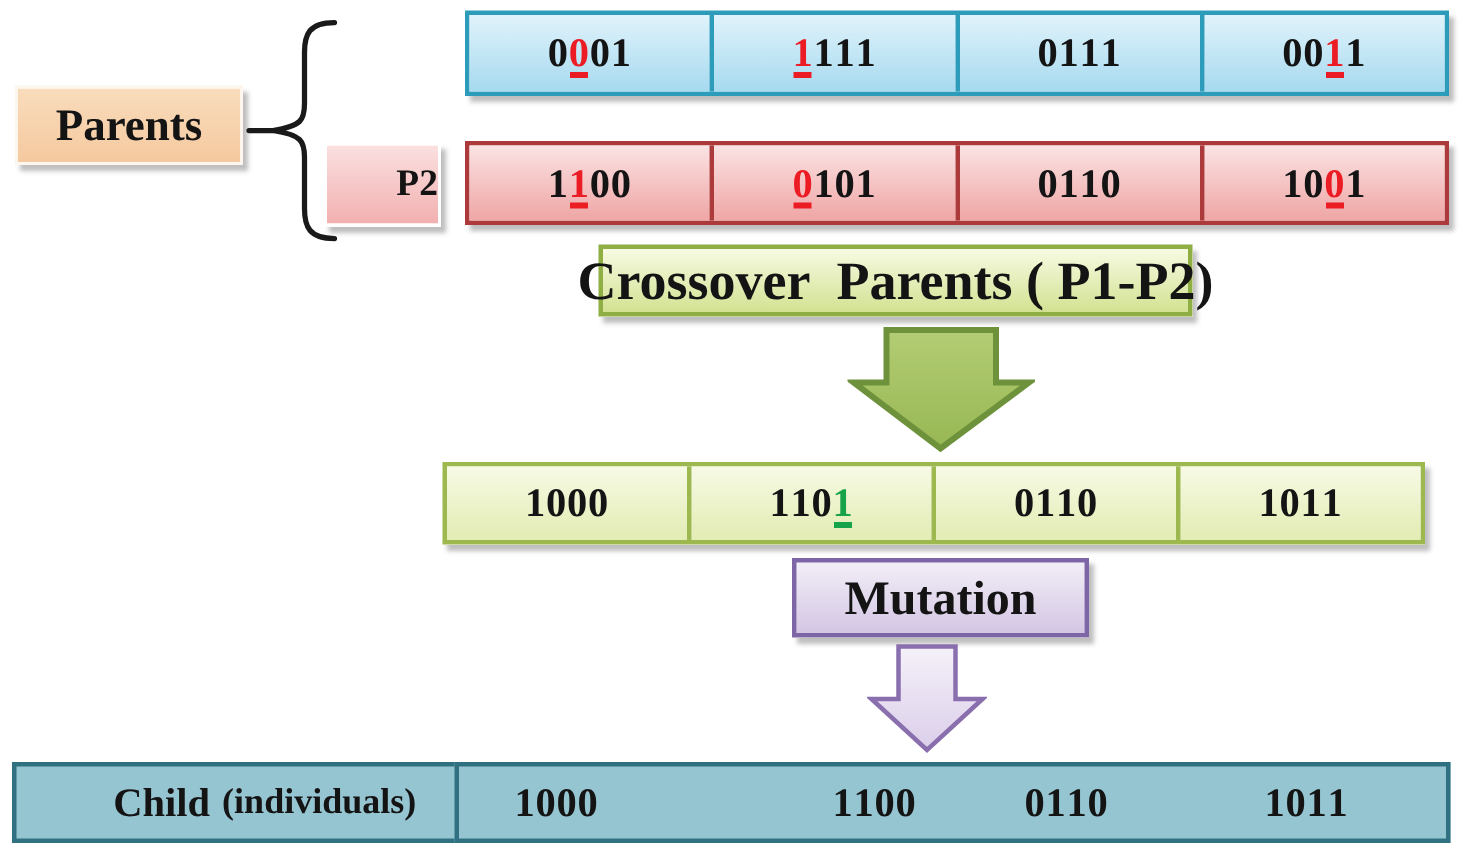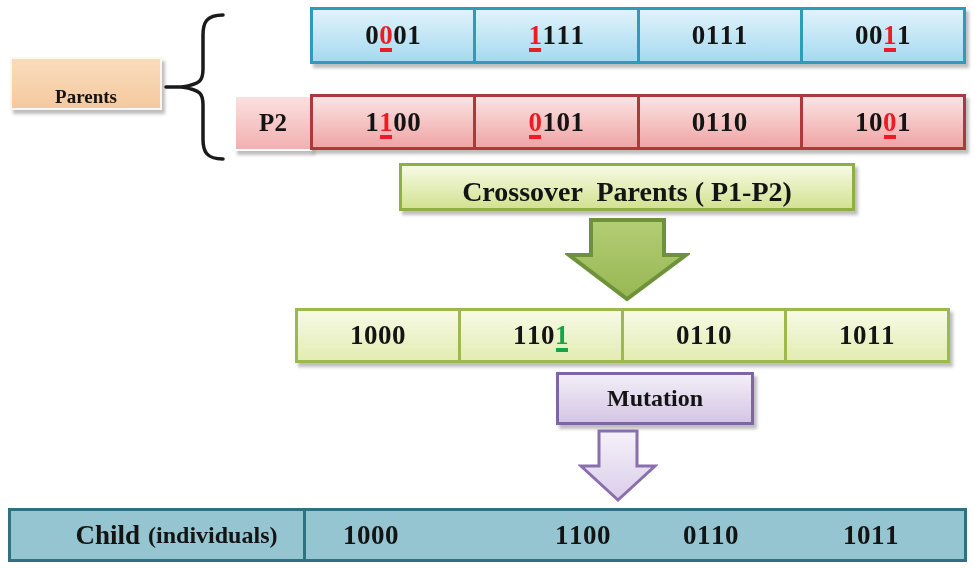--- a/index.html
+++ b/index.html
@@ -6,52 +6,52 @@
   body{width:975px;height:568px;font-family:"Liberation Serif","DejaVu Serif",serif;color:#141414;}
   .canvas{position:relative;width:975px;height:568px;background:#ffffff;overflow:hidden;}
 
   
   .box{position:absolute;display:flex;align-items:center;justify-content:center;
        font-weight:bold;box-sizing:border-box;}
   .shadow{box-shadow:3px 4px 3px rgba(110,110,110,.45);}
 
   #parents-box{left:10px;top:57px;width:152px;height:53px;
     background:linear-gradient(180deg,#f9dcbc 0%,#f5c99f 100%);
-    border:2px solid #fcf6ee;font-size:19px;align-items:flex-end;}
+    border:2px solid #fcf6ee;font-size:30px;}
 
   .plabel{width:78px;height:56px;border:2px solid #ffffff;font-size:25px;}
   #p1-label{left:227px;top:8px;background:linear-gradient(180deg,#d9effa 0%,#a6daf0 100%);}
-  #p2-label{left:234px;top:95px;background:linear-gradient(180deg,#fbe0e0 0%,#f2b0b0 100%);}
+  #p2-label{left:216px;top:95px;background:linear-gradient(180deg,#fbe0e0 0%,#f2b0b0 100%);justify-content:flex-end;}
 
   
   .generow{position:absolute;display:flex;box-sizing:border-box;}
   .generow .cell{flex:1;display:flex;align-items:center;justify-content:center;
     font-size:27px;font-weight:bold;letter-spacing:.5px;}
   #p1-row{left:310px;top:7px;width:656px;height:57px;border:3px solid #2d9cbb;}
   #p1-row .cell{background:linear-gradient(180deg,#e0f3fb 0%,#a9dbf0 95%);}
   #p1-row .cell + .cell{border-left:3px solid #2d9cbb;}
   #p2-row{left:310px;top:94px;width:656px;height:56px;border:3px solid #ad3a3a;}
   #p2-row .cell{background:linear-gradient(180deg,#fbe3e3 0%,#f0a8a8 95%);}
   #p2-row .cell + .cell{border-left:3px solid #ad3a3a;}
   #crossover-row{left:295px;top:308px;width:655px;height:55px;border:3px solid #9cb84e;}
   #crossover-row .cell{background:linear-gradient(180deg,#f7fae5 0%,#e3edb5 95%);}
   #crossover-row .cell + .cell{border-left:3px solid #9cb84e;}
 
   
   .hl{position:relative;}
   .hl::after{content:"";position:absolute;left:1px;right:1px;bottom:-1px;height:4px;
     background:currentColor;}
 
-  #crossover-box{left:399px;top:163px;width:456px;height:48px;
+  #crossover-box{left:399px;top:163px;width:396px;height:48px;
     background:linear-gradient(180deg,#f7fae2 0%,#d2e292 100%);
-    border:3px solid #8fae43;font-size:28px;white-space:pre;align-items:flex-end;}
+    border:3px solid #8fae43;font-size:36px;white-space:pre;align-items:flex-end;}
 
   #mutation-box{left:528px;top:372px;width:198px;height:53px;
     background:linear-gradient(180deg,#f2eef7 0%,#d4c6e4 100%);
-    border:3px solid #7e66a6;font-size:24px;margin-left:28px;}
+    border:3px solid #7e66a6;font-size:32px;}
 
   #child-label-box{left:8px;top:508px;width:337px;height:54px;
     background:#96c5d2;border:3px solid #2f7181;font-size:27px;}
   #child-label-box .sub{font-size:24px;margin-left:8px;}
 
   #child-row{position:absolute;left:303px;top:508px;width:664px;height:54px;
     background:#96c5d2;border:3px solid #2f7181;box-sizing:border-box;}
   #child-row .cseg{position:absolute;top:0;height:100%;width:90px;
     display:flex;align-items:center;justify-content:center;
     font-size:27px;font-weight:bold;letter-spacing:.5px;}

